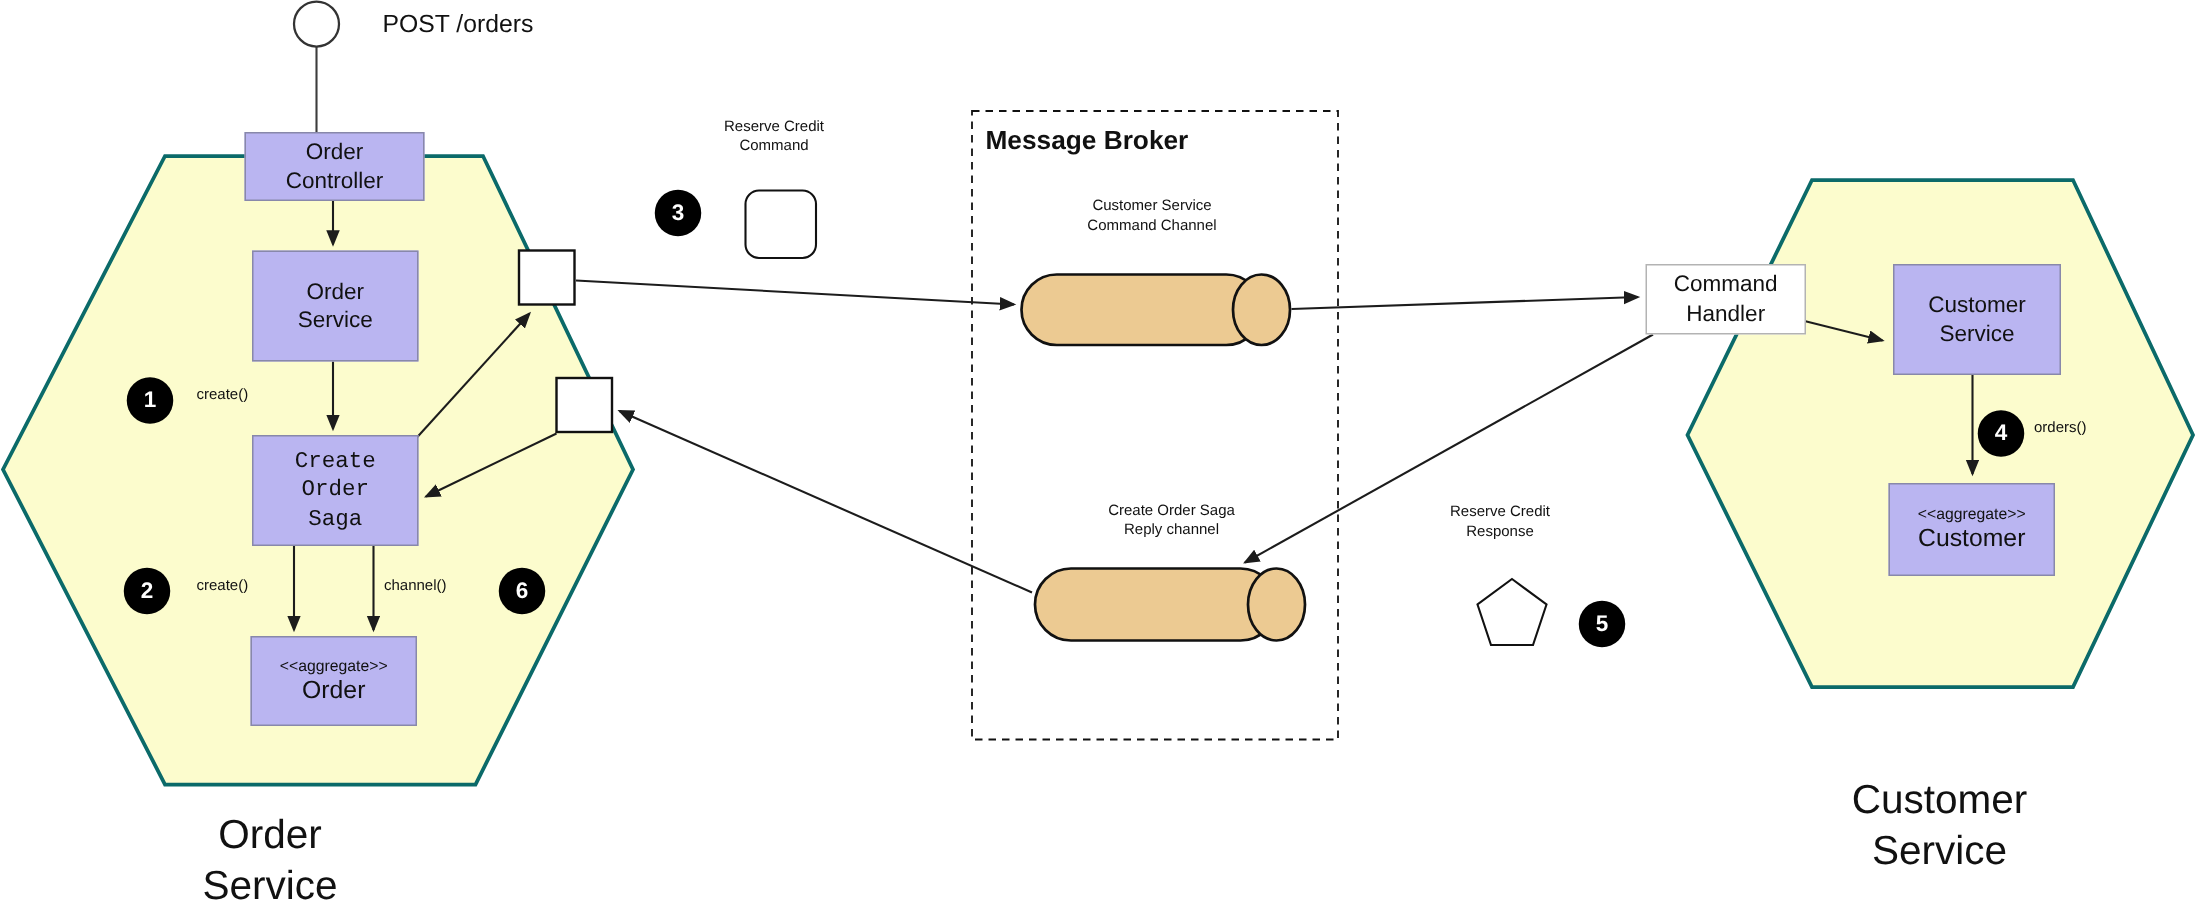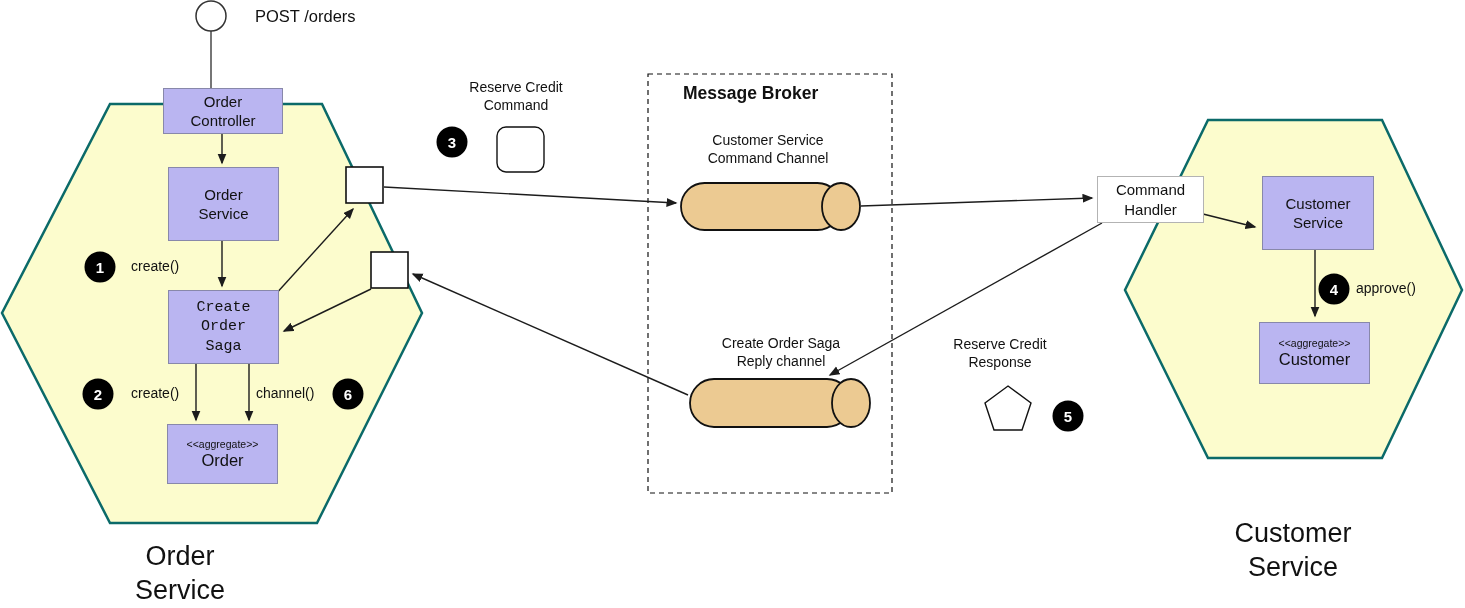--- a/index.html
+++ b/index.html
@@ -15,21 +15,21 @@
   .plain{stroke:#3c3c3c;stroke-width:1.4;fill:none;}
   .initiator{fill:#ffffff;stroke:#333;stroke-width:1.5;}
 
   .node{position:absolute;background:#bab5f1;border:1px solid #8888aa;
         display:flex;flex-direction:column;align-items:center;justify-content:center;
         text-align:center;font-size:15px;line-height:1.3;white-space:pre-line;}
   .node.white{background:#ffffff;border:1px solid #b3b3b3;}
   .stereotype{font-size:10.5px;line-height:1.4;}
   .agg-name{font-size:16.5px;line-height:1.2;}
 
-  .lbl{position:absolute;font-size:14px;white-space:pre-line;line-height:1.25;}
+  .lbl{position:absolute;font-size:10px;white-space:pre-line;line-height:1.25;}
   .lbl.center{text-align:center;transform:translateX(-50%);}
   .lbl.big{font-size:27px;line-height:1.25;}
   .lbl.broker-title{font-weight:bold;font-size:17.5px;}
   .lbl.post{font-size:16.5px;}
 
   .badge{position:absolute;width:31px;height:31px;border-radius:50%;background:#000000;color:#ffffff;
          display:flex;align-items:center;justify-content:center;font-size:15px;font-weight:bold;
          transform:translate(-50%,-50%);}
 </style>
 </head>
@@ -106,34 +106,34 @@
   <div class="node" style="left:1262px;top:176px;width:110px;height:72px;">
     <span>Customer
 Service</span>
   </div>
   <div class="node" style="left:1259px;top:322px;width:109px;height:60px;">
     <span class="stereotype">&lt;&lt;aggregate&gt;&gt;</span>
     <span class="agg-name">Customer</span>
   </div>
 
   <div class="lbl post" style="left:255px;top:6px;">POST /orders</div>
-  <div class="lbl broker-title" style="left:683px;top:83px;text-align:right;">Message Broker</div>
+  <div class="lbl broker-title" style="left:657px;top:83px;text-align:right;">Message Broker</div>
   <div class="lbl center" style="left:768px;top:132px;">Customer Service
 Command Channel</div>
   <div class="lbl center" style="left:781px;top:335px;">Create Order Saga
 Reply channel</div>
   <div class="lbl center" style="left:516px;top:79px;">Reserve Credit
 Command</div>
   <div class="lbl center" style="left:1000px;top:336px;">Reserve Credit
 Response</div>
 
   <div class="lbl" style="left:131px;top:258px;">create()</div>
   <div class="lbl" style="left:131px;top:385px;">create()</div>
   <div class="lbl" style="left:256px;top:385px;">channel()</div>
-  <div class="lbl" style="left:1356px;top:280px;">approve()</div>
+  <div class="lbl" style="left:1356px;top:280px;">orders()</div>
 
   <div class="lbl big center" style="left:180px;top:540px;">Order
 Service</div>
   <div class="lbl big center" style="left:1293px;top:517px;">Customer
 Service</div>
 
   <div class="badge" style="left:100px;top:267px;">1</div>
   <div class="badge" style="left:98px;top:394px;">2</div>
   <div class="badge" style="left:452px;top:142px;">3</div>
   <div class="badge" style="left:1334px;top:289px;">4</div>

